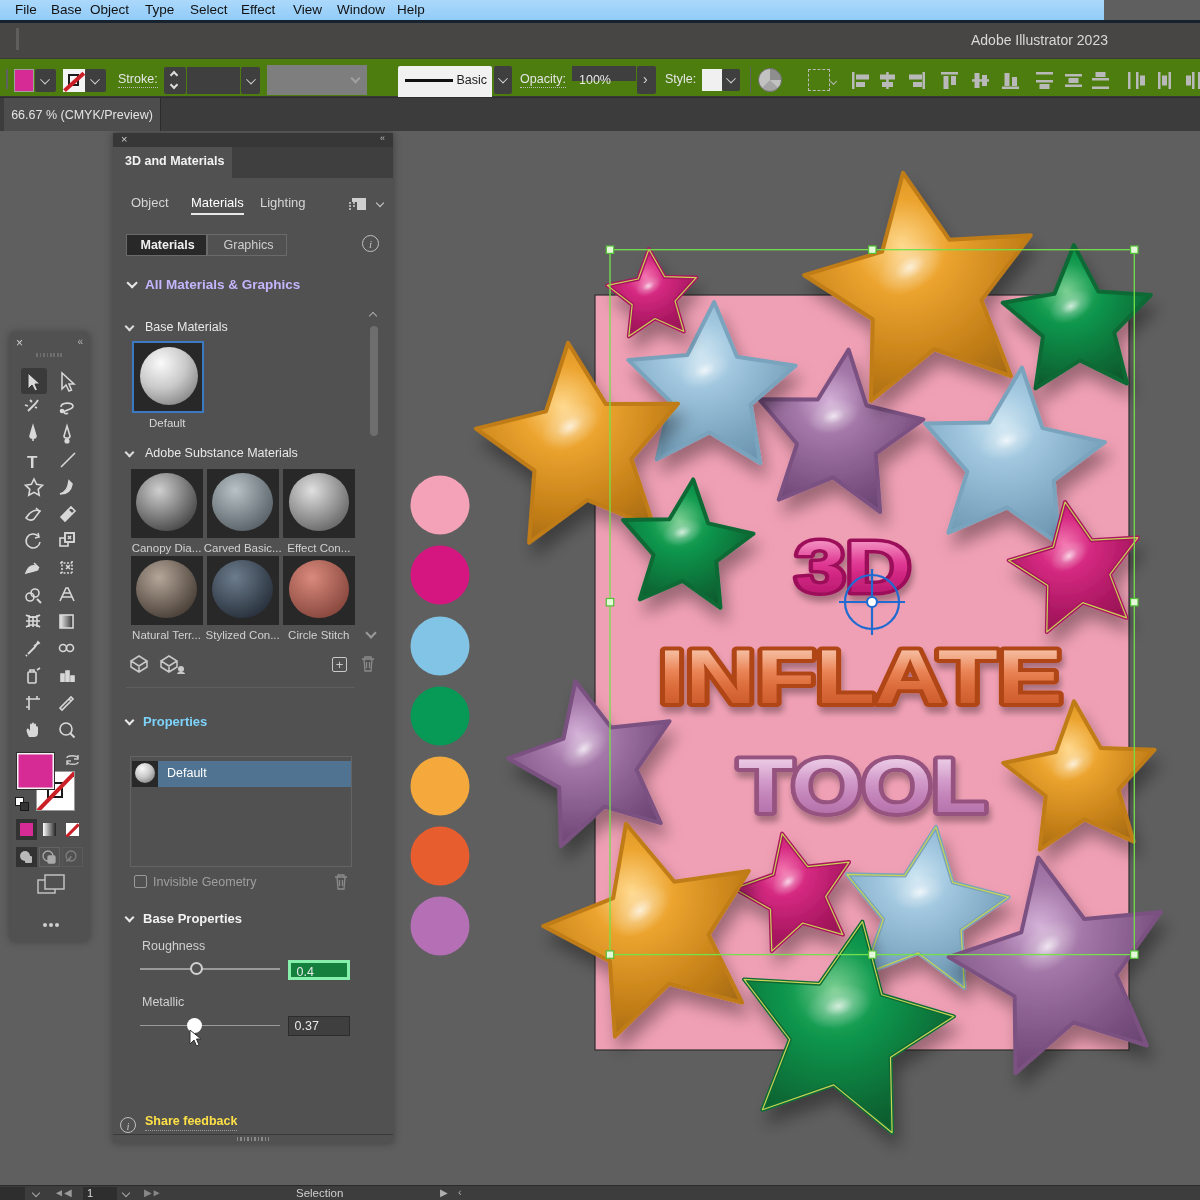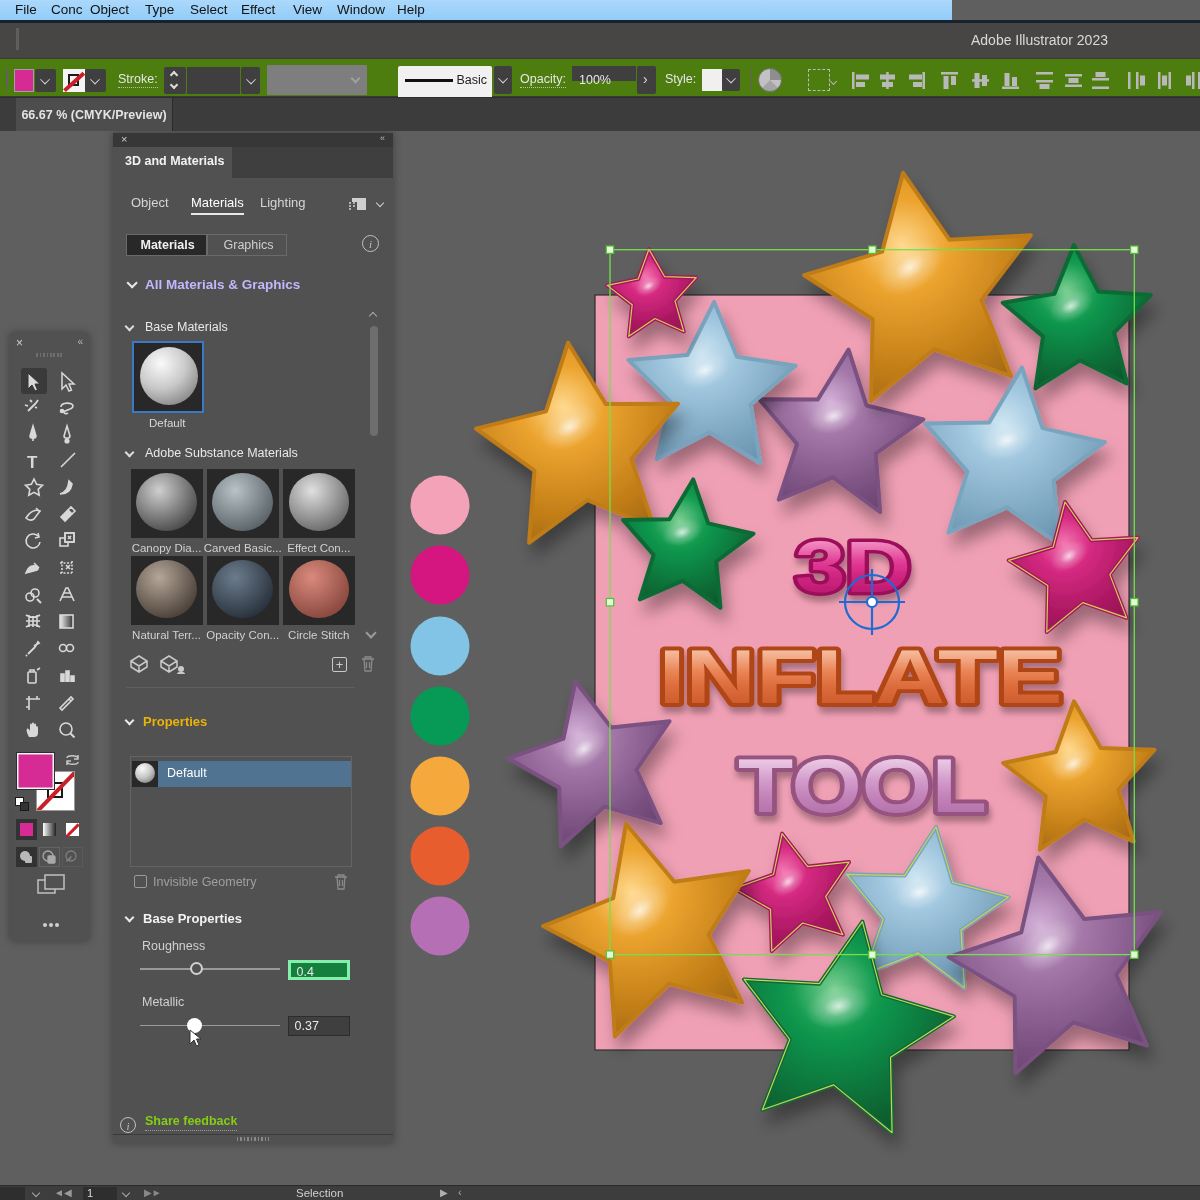--- a/index.html
+++ b/index.html
@@ -1,37 +1,37 @@
 <!DOCTYPE html>
 <html><head><meta charset="utf-8">
 <style>
 *{margin:0;padding:0;box-sizing:border-box}
 body{width:1200px;height:1200px;overflow:hidden;font-family:"Liberation Sans",sans-serif;position:relative;background:#5f5f5f}
 .abs{position:absolute}
-.menubar{left:0;top:0;width:952px;height:20px;background:linear-gradient(#abd8fb,#92ccf9);color:#111;font-size:13.5px}
+.menubar{left:0;top:0;width:1104px;height:20px;background:linear-gradient(#abd8fb,#92ccf9);color:#111;font-size:13.5px}
 .menubar span{position:absolute;top:2px}
 .navy{left:0;top:20px;width:1200px;height:3px;background:#16222e}
 .titlebar{left:0;top:23px;width:1200px;height:35px;background:#474645}
 .titlebar .t{position:absolute;left:971px;top:9px;color:#d9d9d9;font-size:14px}
 .vbar{left:16px;top:5px;width:3px;height:22px;background:#5f5e5d;position:absolute}
 .opts{left:0;top:58px;width:1200px;height:39px;background:#4d7c0f;border-top:1px solid #3a3a3a;border-bottom:1px solid #383838}
 .opts .lbl{position:absolute;color:#e6e6e6;font-size:12.5px;border-bottom:1px dotted #bbb;padding-bottom:1px}
 .btn{position:absolute;background:#3f3f3f;border-radius:2px}
 .chev:after{content:"";position:absolute;left:50%;top:50%;width:6px;height:6px;border-right:1.8px solid #d6d6d6;border-bottom:1.8px solid #d6d6d6;transform:translate(-50%,-70%) rotate(45deg)}
 .doctabs{left:0;top:97px;width:1200px;height:34px;background:#3c3c3c;border-top:1px solid #2e2e2e}
-.doctab{position:absolute;left:16px;top:0;width:157px;height:34px;background:#4d4d4d;border-right:1px solid #2b2b2b;color:#e3e3e3;font-size:12.5px;font-weight:bold;text-align:center;line-height:34px}
+.doctab{position:absolute;left:4px;top:0;width:157px;height:34px;background:#4d4d4d;border-right:1px solid #2b2b2b;color:#e3e3e3;font-size:12.5px;font-weight:normal;text-align:center;line-height:34px}
 .canvas{left:0;top:131px;width:1200px;height:1054px;background:#5f5f5f;overflow:hidden}
 .statusbar{left:0;top:1185px;width:1200px;height:15px;background:#3d3d3d;border-top:1px solid #2b2b2b;color:#c9c9c9;font-size:11px}
 .sb{position:absolute;top:1px;height:13px;background:#2e2e2e}
 .panel{position:absolute;background:#515151;box-shadow:0 0 8px rgba(0,0,0,0.35)}
 </style></head>
 <body>
 <div class="abs menubar">
 <span style="left:15px">File</span>
-    <span style="left:51px">Conc</span>
+    <span style="left:51px">Base</span>
     <span style="left:90px">Object</span>
     <span style="left:145px">Type</span>
     <span style="left:190px">Select</span>
     <span style="left:241px">Effect</span>
     <span style="left:293px">View</span>
     <span style="left:337px">Window</span>
     <span style="left:397px">Help</span>
 </div>
 <div class="abs navy"></div>
 <div class="abs titlebar">
@@ -485,39 +485,39 @@
         <div style="position:absolute;left:8%;top:6%;width:84%;height:84%;border-radius:50%;background:radial-gradient(circle at 38% 30%,#e0e0e0,#6e6e6e 75%)"></div>
       </div>
       <div style="position:absolute;left:161.8px;top:408.5px;width:88px;text-align:center;color:#d0d0d0;font-size:11.5px;white-space:nowrap">Effect Con...</div>
       <div style="position:absolute;left:17.5px;top:422.5px;width:72.5px;height:69px;background:#282828">
         <div style="position:absolute;left:8%;top:6%;width:84%;height:84%;border-radius:50%;background:radial-gradient(circle at 38% 30%,#b5a698,#4e443c 75%)"></div>
       </div>
       <div style="position:absolute;left:9.5px;top:495.5px;width:88px;text-align:center;color:#d0d0d0;font-size:11.5px;white-space:nowrap">Natural Terr...</div>
       <div style="position:absolute;left:93.7px;top:422.5px;width:72.5px;height:69px;background:#282828">
         <div style="position:absolute;left:8%;top:6%;width:84%;height:84%;border-radius:50%;background:radial-gradient(circle at 38% 30%,#6c7c8c,#2b3440 75%)"></div>
       </div>
-      <div style="position:absolute;left:85.7px;top:495.5px;width:88px;text-align:center;color:#d0d0d0;font-size:11.5px;white-space:nowrap">Opacity Con...</div>
+      <div style="position:absolute;left:85.7px;top:495.5px;width:88px;text-align:center;color:#d0d0d0;font-size:11.5px;white-space:nowrap">Stylized Con...</div>
       <div style="position:absolute;left:169.8px;top:422.5px;width:72.5px;height:69px;background:#282828">
         <div style="position:absolute;left:8%;top:6%;width:84%;height:84%;border-radius:50%;background:radial-gradient(circle at 38% 30%,#d98a7c,#8c4a40 75%)"></div>
       </div>
       <div style="position:absolute;left:161.8px;top:495.5px;width:88px;text-align:center;color:#d0d0d0;font-size:11.5px;white-space:nowrap">Circle Stitch</div>
 <div style="position:absolute;left:254px;top:496px;width:8px;height:8px;border-right:2px solid #9a9a9a;border-bottom:2px solid #9a9a9a;transform:rotate(45deg)"></div>
 <svg width="60" height="22" style="position:absolute;left:16px;top:520px" fill="none" stroke="#c9c9c9" stroke-width="1.5">
 <path d="M2 8 L10 3 L18 8 L10 13 Z M2 8 v6 L10 19 L18 14 v-6 M10 13 v6"></path>
 <path d="M32 8 L40 3 L48 8 L40 13 Z M32 8 v6 L40 19 L48 14 v-6 M40 13 v6"></path>
 <circle cx="52" cy="16" r="3" fill="#c9c9c9" stroke="none"></circle>
         <path d="M48 21 c0-3 8-3 8 0" fill="#c9c9c9" stroke="none"></path>
 </svg>
 <div style="position:absolute;left:219px;top:524px;width:15px;height:15px;border:1.5px solid #c9c9c9;border-radius:2px;color:#c9c9c9;font-size:13px;text-align:center;line-height:14px">+</div>
 <svg width="16" height="18" style="position:absolute;left:247px;top:522px" fill="none" stroke="#8a8a8a" stroke-width="1.3">
         <path d="M2 4 h12 M5 4 v-2 h6 v2 M4 4 l1 12 h6 l1 -12 M6.5 7 v6 M9.5 7 v6"></path>
       </svg>
 <div style="position:absolute;left:13px;top:554px;width:229px;height:1px;background:#5e5e5e"></div>
 <div style="position:absolute;left:13px;top:584px;width:7px;height:7px;border-right:2px solid #e8e8e8;border-bottom:2px solid #e8e8e8;transform:rotate(45deg)"></div>
-<span style="position:absolute;left:30px;top:581px;color:#eab308;font-size:13px;font-weight:bold">Properties</span>
+<span style="position:absolute;left:30px;top:581px;color:#7dd3fc;font-size:13px;font-weight:bold">Properties</span>
 <div style="position:absolute;left:17px;top:623px;width:222px;height:111px;border:1px solid #646464">
 <div style="position:absolute;left:1px;top:4px;width:219px;height:26px;background:#4f7390">
 <div style="position:absolute;left:0px;top:0px;width:26px;height:26px;background:#282828">
             <div style="position:absolute;left:3px;top:2px;width:20px;height:20px;border-radius:50%;background:radial-gradient(circle at 36% 28%,#fafafa,#c9c9c9 45%,#8a8a8a 80%)"></div>
           </div>
 <span style="position:absolute;left:35px;top:5px;color:#fff;font-size:12.5px">Default</span>
 </div>
       </div>
 <div style="position:absolute;left:21px;top:742px;width:13px;height:13px;border:1.5px solid #9a9a9a;border-radius:2px"></div>
 <span style="position:absolute;left:40px;top:742px;color:#9f9f9f;font-size:12.5px">Invisible Geometry</span>
@@ -535,21 +535,21 @@
 <span style="position:absolute;left:29px;top:862px;color:#d0d0d0;font-size:12.5px">Metallic</span>
 <div style="position:absolute;left:27px;top:891.5px;width:140px;height:1.5px;background:#9a9a9a"></div>
 <div style="position:absolute;left:74px;top:884.5px;width:15px;height:15px;border-radius:50%;background:#fff"></div>
 <div style="position:absolute;left:174.5px;top:882.5px;width:62px;height:20px;background:#3f3f3f;border:1px solid #2c2c2c">
         <span style="position:absolute;left:6px;top:2px;color:#e8e8e8;font-size:12.5px">0.37</span>
       </div>
 <svg width="16" height="20" style="position:absolute;left:74px;top:895px">
         <path d="M3 2 L3 16 L7 12 L9.5 18 L12 17 L9.5 11 L14 11 Z" fill="#fff" stroke="#333" stroke-width="1"></path>
       </svg>
 <div style="position:absolute;left:7px;top:984px;width:16px;height:16px;border:1.5px solid #c0c0c0;border-radius:50%;color:#c0c0c0;font-size:11px;text-align:center;line-height:16px;font-style:italic;font-family:'Liberation Serif',serif">i</div>
-<span style="position:absolute;left:32px;top:981px;color:#84cc16;font-size:12.5px;font-weight:bold;border-bottom:1px dotted #9a9a9a;padding-bottom:2px">Share feedback</span>
+<span style="position:absolute;left:32px;top:981px;color:#fde047;font-size:12.5px;font-weight:bold;border-bottom:1px dotted #9a9a9a;padding-bottom:2px">Share feedback</span>
 <div style="position:absolute;left:0;top:1001px;width:280px;height:1px;background:#3a3a3a"></div>
 <div style="position:absolute;left:124px;top:1004px;width:32px;height:4px;background:repeating-linear-gradient(90deg,#8a8a8a 0 1.5px,transparent 1.5px 3.5px)"></div>
 </div>
 </div>
 <div class="abs statusbar">
 <div class="sb" style="left:0;width:25px"></div>
 <div style="position:absolute;left:33px;top:4px;width:6px;height:6px;border-right:1.5px solid #a9a9a9;border-bottom:1.5px solid #a9a9a9;transform:rotate(45deg)"></div>
 <span style="position:absolute;left:54px;top:1px;color:#9a9a9a;font-size:10px">◄◀</span>
 <div class="sb" style="left:83px;width:34px">
       <span style="position:absolute;left:4px;top:0px;color:#ddd;font-size:11px">1</span>

